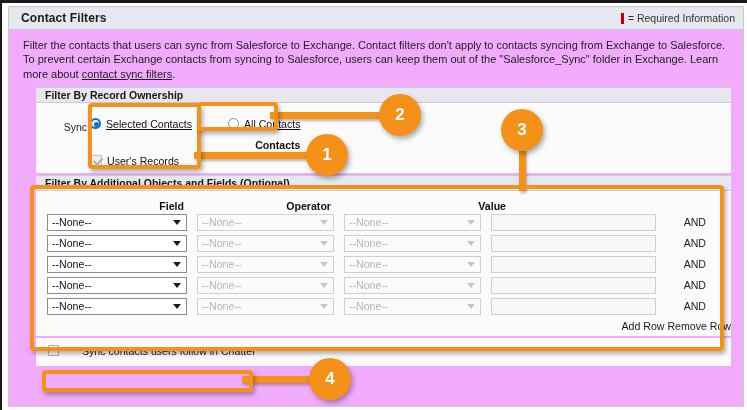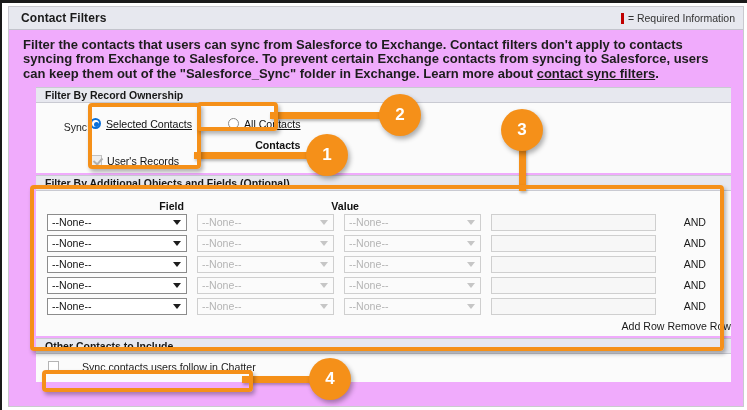--- a/index.html
+++ b/index.html
@@ -48,23 +48,22 @@
     font-size: 10.5px; color: #333; display: flex; align-items: center;
   }
   .req-bar {
     display: inline-block; width: 3px; height: 11px;
     background: #c00000; margin-right: 4px;
   }
 
   
   .desc {
     padding: 8px 16px 6px 14px;
-    font-size: 13px; line-height: 14.3px;
+    font-size: 11px; line-height: 14.3px;
     color: #1d1d1d;
-    font-weight: bold;
   }
   .desc a {
     color: #1d1d1d; text-decoration: underline;
   }
 
   
   .section {
     margin: 0 12px 0 27px;
   }
   .section-bar {
@@ -256,20 +255,21 @@
       </div>
     </div>
 
     <div class="section" style="margin-top:2px;">
       <div class="section-bar">Filter By Additional Objects and Fields (Optional)</div>
       <div class="section-body" style="padding-top:4px;padding-bottom:4px;">
         <div class="ftable">
 
           <div class="ft-head">
             <span class="c-field">Field</span>
+            <span class="c-op">Operator</span>
             <span class="c-val">Value</span>
             <span class="c-and"></span>
           </div>
 
           <div class="ft-row">
             <div class="c-obj">
                 <div class="sel">
                   <span>--None--</span>
                   <span class="caret"></span>
                 </div>
@@ -395,21 +395,20 @@
           <div class="rowlinks">
             <span class="lnk">Add Row</span>
             <span class="plain">Remove Row</span>
           </div>
 
         </div>
       </div>
     </div>
 
     <div class="section" style="margin-top:2px;">
-      <div class="section-bar">Other Contacts to Include</div>
       <div class="other-body">
         <div class="other-opt">
           <span class="chk"></span>
           <span>Sync contacts users follow in Chatter</span>
         </div>
       </div>
     </div>
 
   </div>
 

